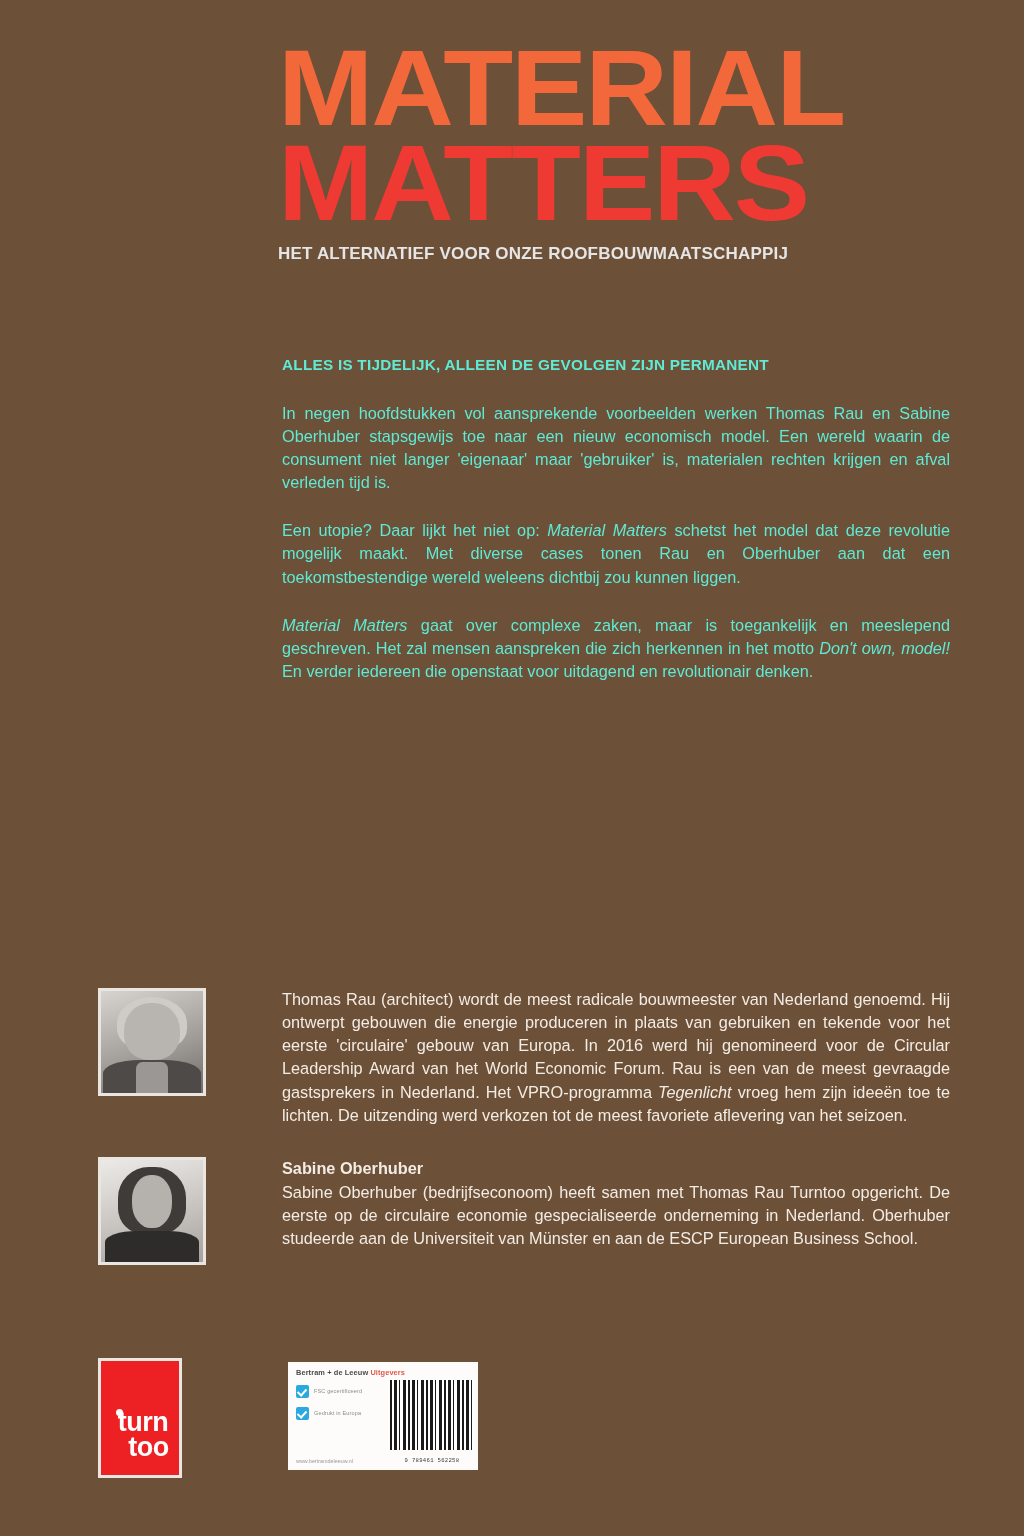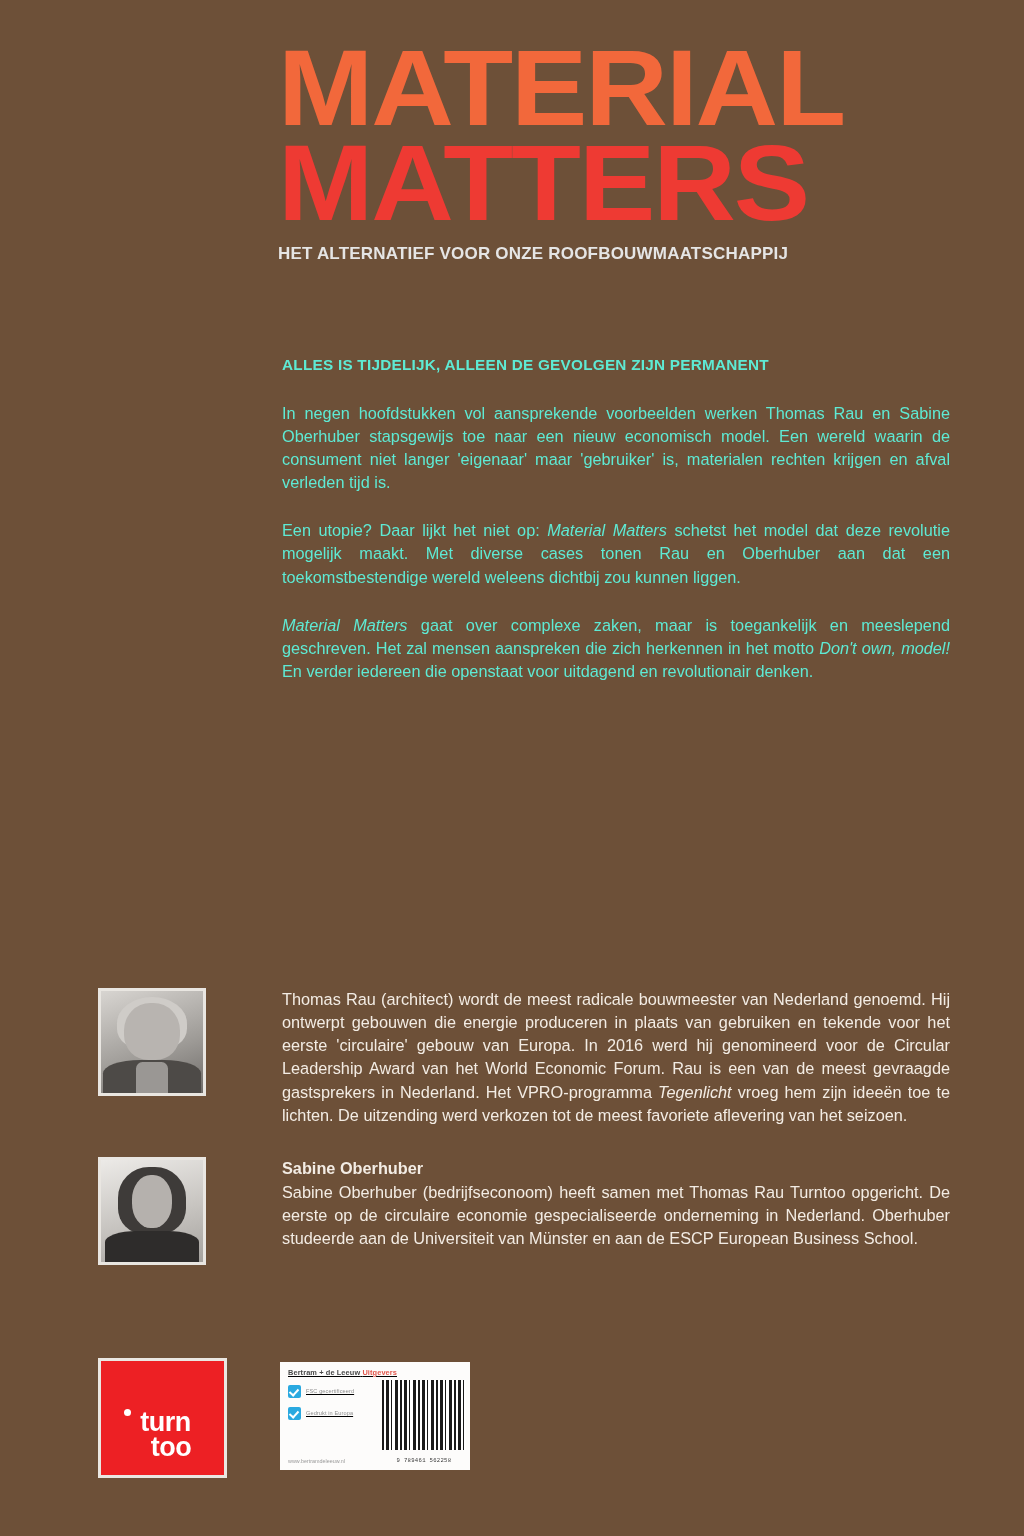--- a/index.html
+++ b/index.html
@@ -136,21 +136,21 @@
     position: absolute;
     left: 98px;
     top: 1358px;
     width: 852px;
     height: 124px;
   }
   .turntoo {
     position: absolute;
     left: 0;
     top: 0;
-    width: 129px;
+    width: 84px;
     height: 120px;
     background: #eae7e2;
     padding: 3px;
     box-sizing: border-box;
   }
   .turntoo-inner {
     width: 100%;
     height: 100%;
     background: #ed2024;
     position: relative;
@@ -173,29 +173,28 @@
     left: 19%;
     top: 42%;
     width: 7px;
     height: 7px;
     border-radius: 50%;
     background: #ffffff;
   }
 
   .pub-block {
     position: absolute;
-    left: 182px;
+    left: 190px;
     top: 4px;
     width: 190px;
     height: 108px;
     background: #fdfcfb;
     box-sizing: border-box;
     padding: 6px 8px 0 8px;
     overflow: hidden;
-    text-decoration: underline;
   }
   .pub-name {
     font-size: 7.4px;
     color: #4a4a4a;
     font-weight: bold;
     letter-spacing: 0.1px;
     white-space: nowrap;
   }
   .pub-name .imprint { color: #e2574c; }
   .eco-rows { margin-top: 8px; }

